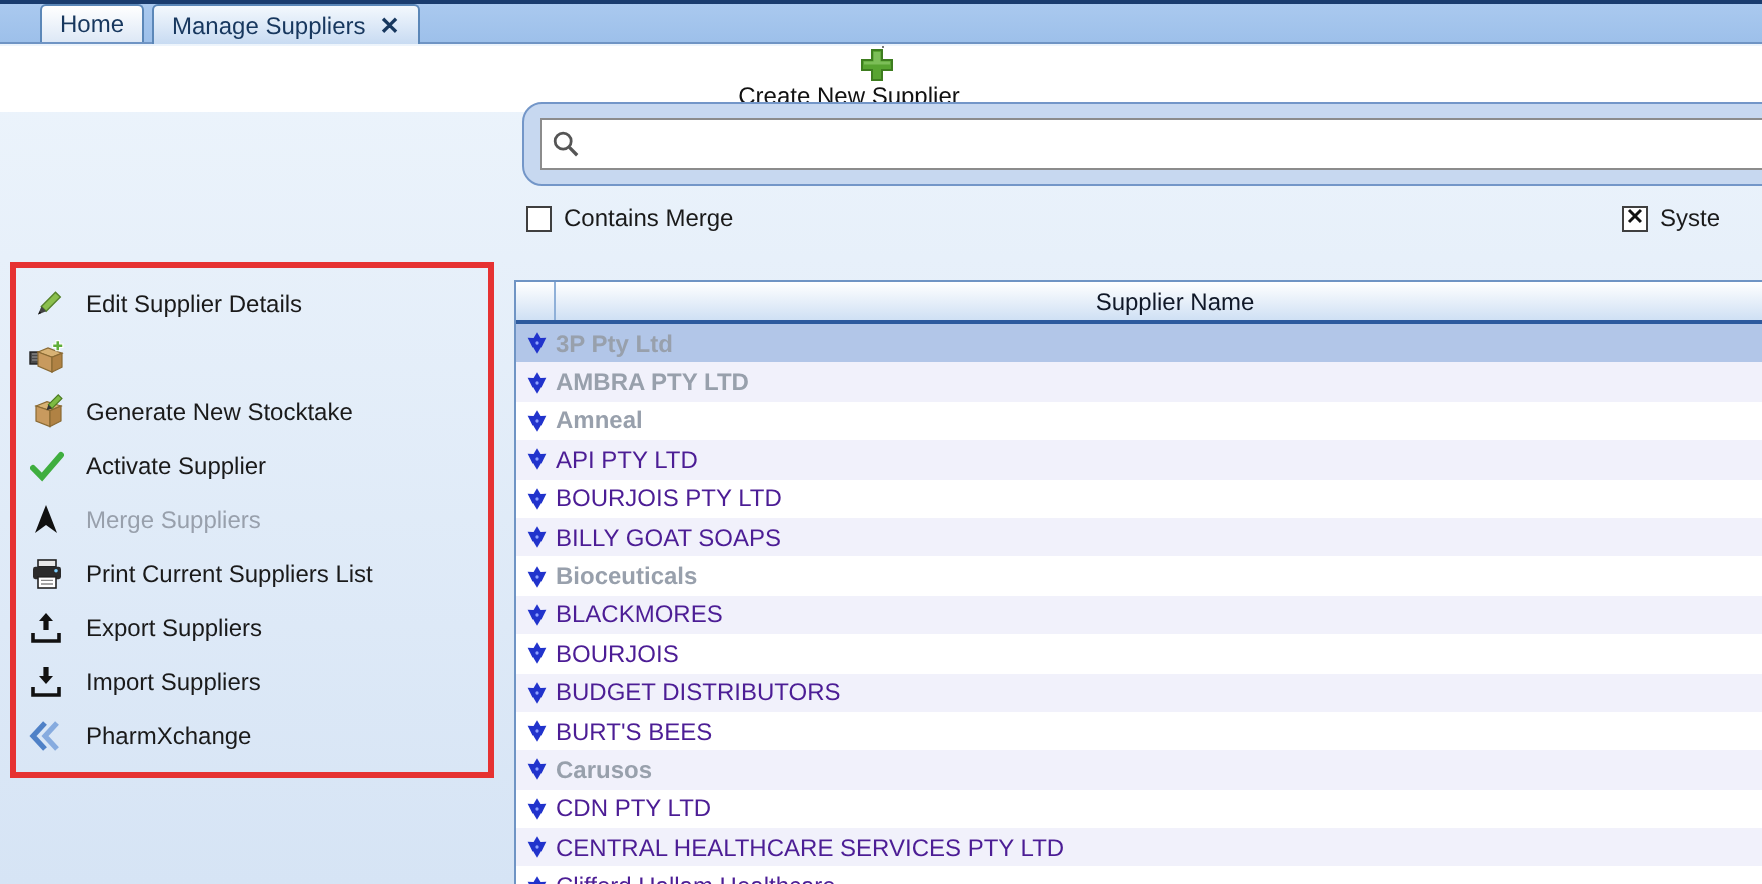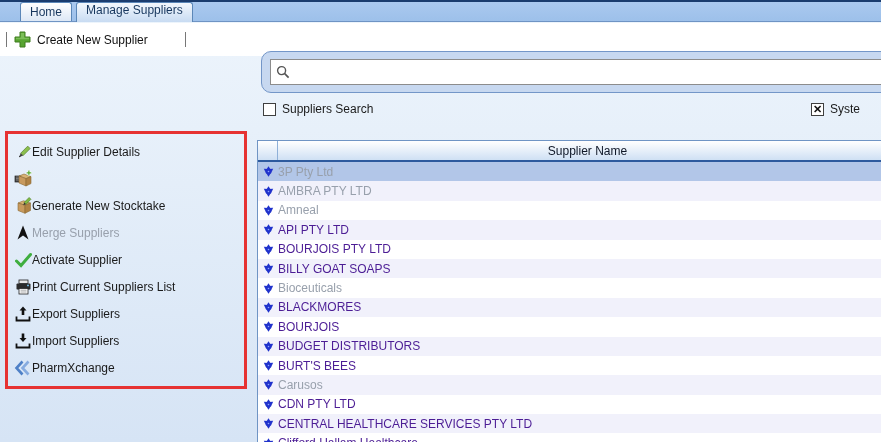--- a/index.html
+++ b/index.html
@@ -11,40 +11,40 @@
 
   
   .tabstrip { position:absolute; top:0; left:0; right:0; height:22px;
               background:linear-gradient(var(--tabstrip-blue,#aac9ef),#9dc0ea);
               border-top:2px solid #1a3c6e; border-bottom:1px solid #6f94c4;
               display:flex; align-items:flex-start; padding-left:20px; }
   .tab { display:flex; align-items:center; gap:7px; height:19px; padding:0 9px;
          border:1px solid #5b87b8; border-bottom:none; border-radius:3px 3px 0 0;
          color:#17375e; cursor:default; }
   .tab.home { background:linear-gradient(#ffffff,#dde8f6); margin-right:4px; }
-  .tab.active { background:linear-gradient(#f3f8fd,#c8dbf2); height:20px;flex-direction:column; }
+  .tab.active { background:linear-gradient(#f3f8fd,#c8dbf2); height:20px; }
   .tab .close { font-size:12px; font-weight:bold; color:#17375e; line-height:1; }
 
   
   .toolbar { position:absolute; top:23px; left:0; right:0; height:33px; background:#fff;
-             display:flex; align-items:center; }
+             display:flex; align-items:center;flex-direction:column; }
   .tb-sep { width:1px; height:15px; background:#777; margin:0 5px; }
   .tb-sep.first { margin-left:6px; }
   .plus-icon { width:17px; height:17px; display:inline-flex; margin:0 6px 0 2px; }
   .tb-label { color:#111; margin-right:32px; }
 
   
   .main { position:absolute; top:46px; left:0; right:0; bottom:0; }
 
   
   .red-box { position:absolute; left:5px; top:85px; width:242px; height:258px;
              border:3px solid var(--accent-red,#e63232);
              display:flex; flex-direction:column; justify-content:space-between;
              padding:8px 6px; }
-  .menu-item { display:flex; align-items:center; gap:0; height:20px; cursor:pointer;text-align:center; }
+  .menu-item { display:flex; align-items:center; gap:11px; height:20px; cursor:pointer;text-align:center; }
   .menu-item .mi-icon { width:18px; height:18px; display:inline-flex; flex:0 0 18px;
                         align-items:center; justify-content:center; }
   .menu-item .mi-label { color:#1a1a1a; white-space:nowrap; }
   .menu-item.disabled .mi-label { color:var(--inactive-text,#98a0ac); }
 
   
   .content { position:absolute; left:257px; top:0; width:640px; height:396px; }
 
   .searchbox { position:absolute; left:4px; top:5px; width:634px; height:42px;
                background:#c7d8f0; border:1px solid #7396c8; border-radius:10px;
@@ -66,21 +66,21 @@
   .thead { display:flex; height:21px; background:linear-gradient(#ffffff,#cfe0f4);
            border-bottom:2px solid var(--header-border,#2d5a9e); }
   .th-icon { width:20px; border-right:1px solid #8fb0d8; }
   .th-name { flex:1; display:flex; align-items:center; justify-content:center;
              color:#101828; }
   .trow { display:flex; align-items:center; height:19.4px; background:#fff; cursor:default; }
   .trow.alt { background:var(--row-alt,#f1f1fb); }
   .trow.selected { background:var(--selection-blue,#b2c6e8); }
   .trow .gear { width:20px; display:flex; justify-content:center; flex:0 0 20px; }
   .trow .sname { color:#4c1d95; }
-  .trow.inactive .sname { color:var(--inactive-text,#98a0ac); }
+  .trow.inactive .sname { color:var(--inactive-text,#98a0ac);font-weight:bold; }
 </style>
 </head>
 <body>
 
 <div class="screen">
 
   <div class="tabstrip">
     <div class="tab home">
       <span>Home</span>
     </div>
@@ -139,36 +139,36 @@
               <path d="M16.5 6v7.5L11 16.3V8.3z" fill="#b08244" stroke="#8a6a33" stroke-width="0.6"></path>
               <g transform="rotate(45 13 4)">
                 <rect x="12" y="0" width="2.6" height="7" fill="#7dbb43" stroke="#4c7c22" stroke-width="0.6"></rect>
                 <polygon points="12,7 14.6,7 13.3,9.6" fill="#333"></polygon>
               </g>
             </svg>
           </span>
     <span class="mi-label">Generate New Stocktake</span>
   </div>
 
+  <div class="menu-item">
+    <span class="mi-icon">
+            <svg width="17" height="17" viewBox="0 0 17 17">
+              <path d="M1.5 9 L6 13.5 L15.5 2.5" fill="none" stroke="#3fae3f" stroke-width="3" stroke-linecap="round"></path>
+            </svg>
+          </span>
+    <span class="mi-label">Activate Supplier</span>
+  </div>
+
   <div class="menu-item disabled">
     <span class="mi-icon">
             <svg width="16" height="16" viewBox="0 0 16 16">
               <path d="M8 0.5 L10 5.5 L13.5 14.5 L8 10.5 L2.5 14.5 L6 5.5 Z" fill="#111"></path>
             </svg>
           </span>
     <span class="mi-label">Merge Suppliers</span>
-  </div>
-
-  <div class="menu-item">
-    <span class="mi-icon">
-            <svg width="17" height="17" viewBox="0 0 17 17">
-              <path d="M1.5 9 L6 13.5 L15.5 2.5" fill="none" stroke="#3fae3f" stroke-width="3" stroke-linecap="round"></path>
-            </svg>
-          </span>
-    <span class="mi-label">Activate Supplier</span>
   </div>
 
   <div class="menu-item">
     <span class="mi-icon">
             <svg width="17" height="17" viewBox="0 0 17 17">
               <rect x="4" y="1" width="9" height="3.4" fill="#e8e8e8" stroke="#222" stroke-width="0.8"></rect>
               <rect x="1.5" y="4.4" width="14" height="6.2" rx="1.2" fill="#2b2b2b"></rect>
               <circle cx="13" cy="6.4" r="0.9" fill="#7fd0ff"></circle>
               <rect x="4" y="9.4" width="9" height="5.6" fill="#fff" stroke="#222" stroke-width="0.8"></rect>
               <path d="M5.5 11.2h6M5.5 13h6" stroke="#888" stroke-width="0.7"></path>
@@ -216,21 +216,21 @@
             <circle cx="5.6" cy="5.6" r="4" fill="none" stroke="#555" stroke-width="1.4"></circle>
             <line x1="8.7" y1="8.7" x2="12.6" y2="12.6" stroke="#555" stroke-width="1.7"></line>
           </svg>
           <span></span>
         </div>
       </div>
 
       <div class="checkrow">
         <label class="chk">
           <span class="chk-box"></span>
-          <span>Suppliers Search</span>
+          <span>Contains Merge</span>
         </label>
         <label class="chk right">
           <span class="chk-box">✕</span>
           <span>Syste</span>
         </label>
       </div>
 
       <div class="table">
         <div class="thead">
           <div class="th-icon"></div>

